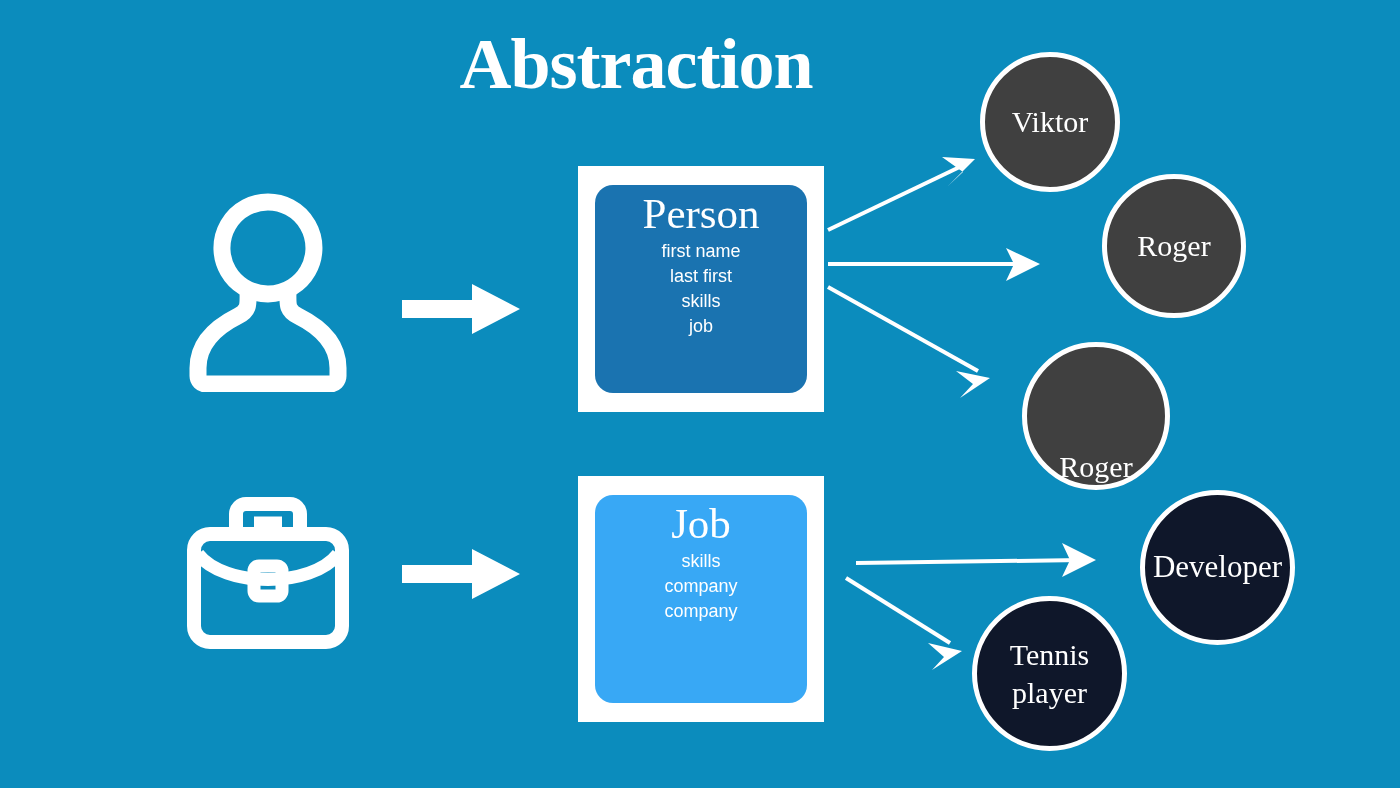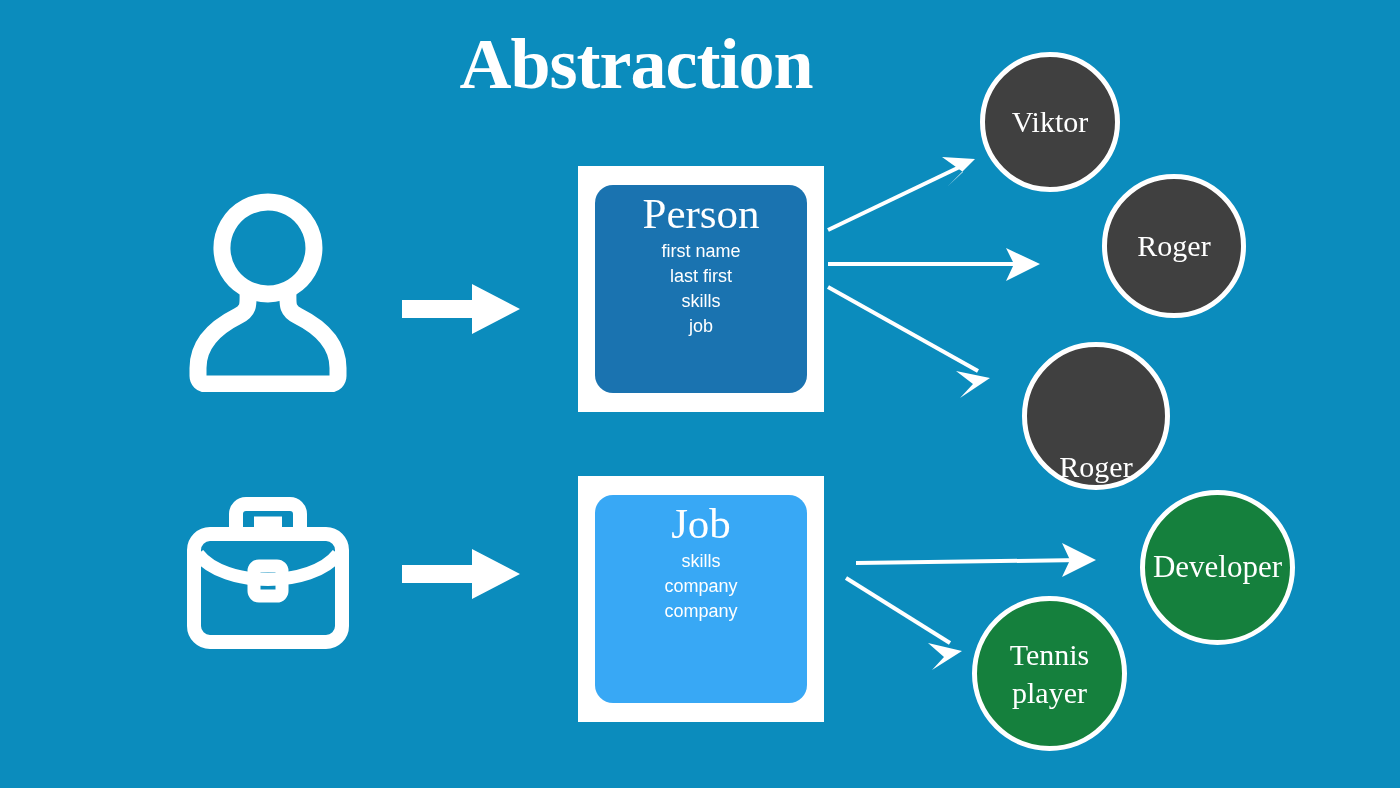--- a/index.html
+++ b/index.html
@@ -92,21 +92,21 @@
     text-align: center;
   }
   .circle span {
     font-family: "Liberation Serif", serif;
     color: #ffffff;
     font-size: 30px;
     line-height: 1.25;
     white-space: nowrap;
   }
   .circle.dark { background: #404040; }
-  .circle.light { background: #15803d; }
+  .circle.light { background: #0f172a; }
 
   #circle-viktor { left: 980px; top: 52px; width: 140px; height: 140px; }
   #circle-john   { left: 1102px; top: 174px; width: 144px; height: 144px; }
   #circle-roger  { left: 1022px; top: 342px; width: 148px; height: 148px; align-items: flex-end; }
   #circle-developer { left: 1140px; top: 490px; width: 155px; height: 155px; }
   #circle-developer span { font-size: 31px; }
   #circle-tennis { left: 972px; top: 596px; width: 155px; height: 155px; }
   #circle-tennis span { white-space: normal; width: 120px; }
 
   

